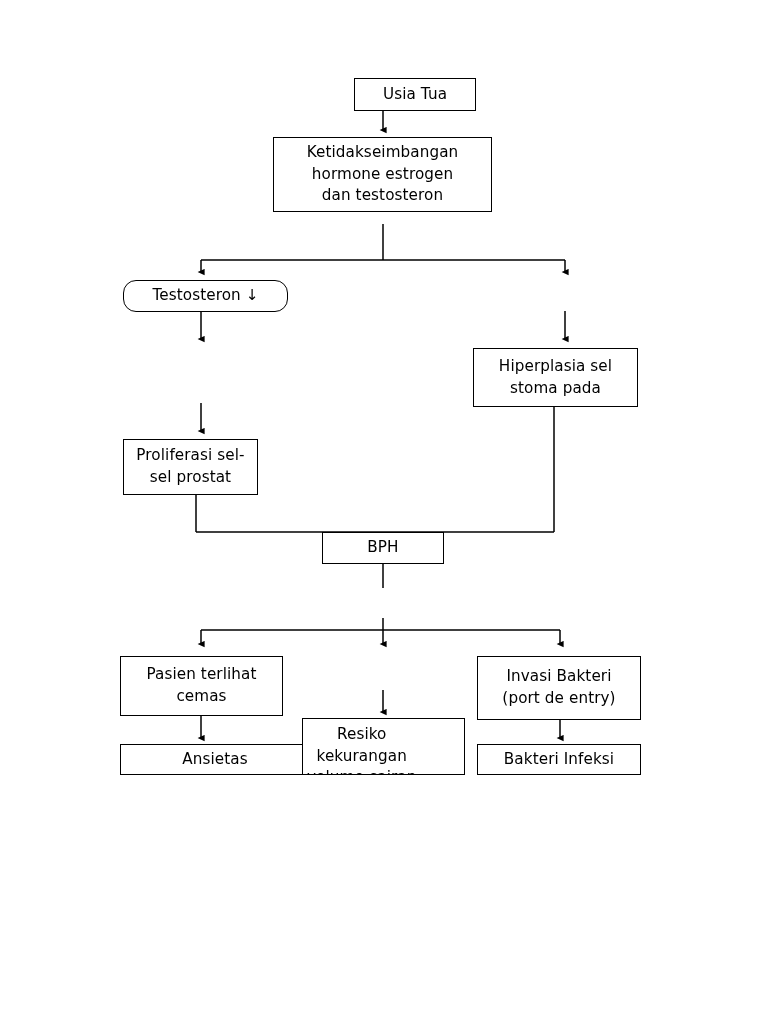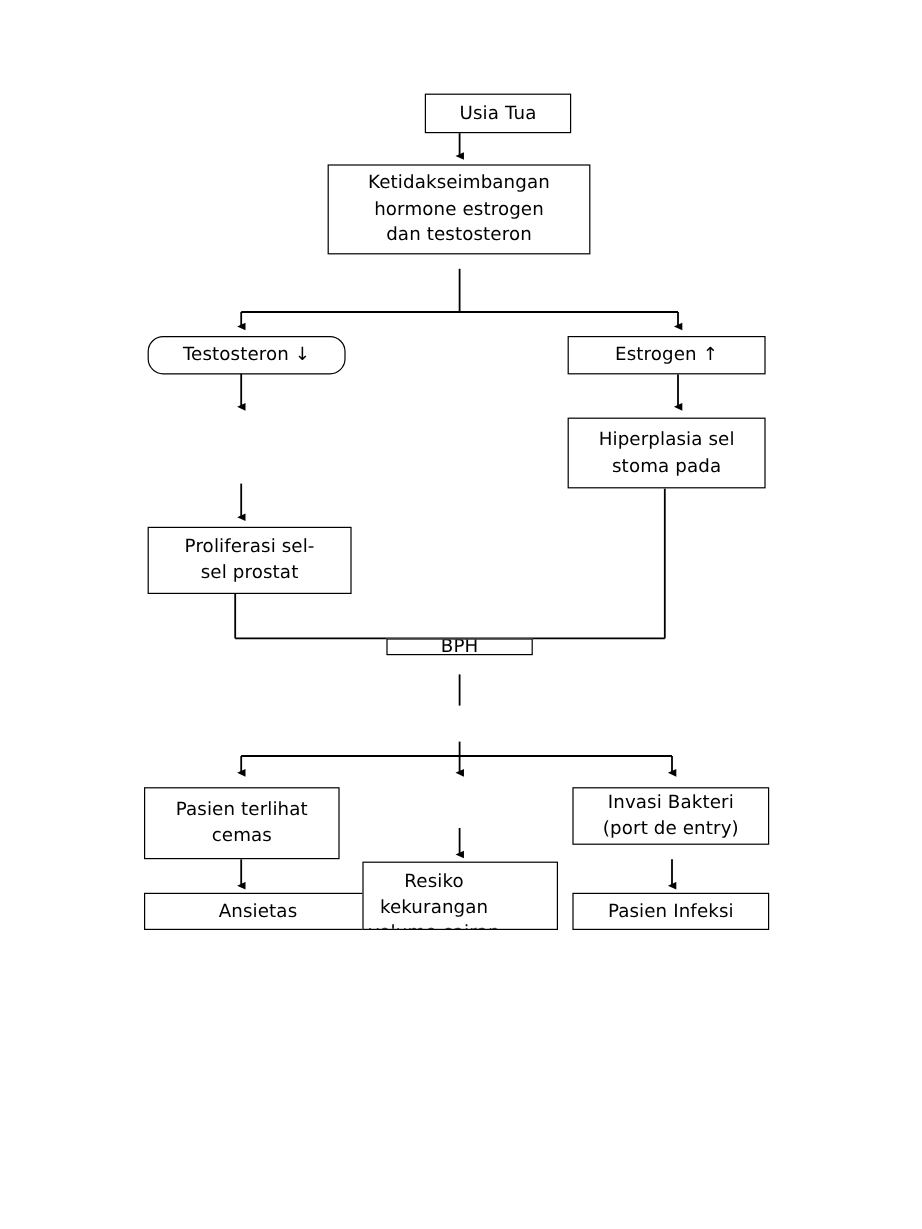--- a/index.html
+++ b/index.html
@@ -111,58 +111,55 @@
   <div class="node" style="left:273px; top:137px; width:219px; height:75px;">
     <span class="txt">Ketidakseimbangan
 hormone estrogen
 dan testosteron</span>
   </div>
 
   <div class="node" style="left:123px; top:280px; width:165px; height:32px;border-radius:13px;">
     <span class="txt">Testosteron ↓</span>
   </div>
 
-  <div class="node" style="left:473px; top:280px; width:165px; height:32px;">
-    <span class="txt">Estrogen ↑</span>
-  </div>
 
 
   <div class="node" style="left:473px; top:348px; width:165px; height:59px;">
     <span class="txt">Hiperplasia sel
 stoma pada</span>
   </div>
 
-  <div class="node" style="left:123px; top:439px; width:170px; height:56px;">
+  <div class="node" style="left:123px; top:439px; width:135px; height:56px;">
     <span class="txt">Proliferasi sel-
 sel prostat</span>
   </div>
 
-  <div class="node" style="left:322px; top:532px; width:122px; height:14px;">
+  <div class="node" style="left:322px; top:532px; width:122px; height:32px;">
     <span class="txt">BPH</span>
   </div>
 
 
   <div class="node" style="left:120px; top:656px; width:163px; height:60px;">
     <span class="txt">Pasien terlihat
 cemas</span>
   </div>
 
 
-  <div class="node" style="left:477px; top:656px; width:164px; height:48px;text-align:center;">
+  <div class="node" style="left:477px; top:656px; width:164px; height:64px;text-align:center;">
     <span class="txt">Invasi Bakteri
 (port de entry)</span>
   </div>
 
   <div class="node" style="left:120px; top:744px; width:190px; height:31px;">
     <span class="txt">Ansietas</span>
   </div>
 
   <div class="node clipped" style="left:302px; top:718px; width:163px; height:57px;">
     <span class="txt">Resiko
 kekurangan
 volume cairan</span>
   </div>
 
   <div class="node" style="left:477px; top:744px; width:164px; height:31px;">
-    <span class="txt">Pasien Infeksi</span>
+    <span class="txt">Bakteri Infeksi</span>
   </div>
 
 </div>
 
 </body></html>

